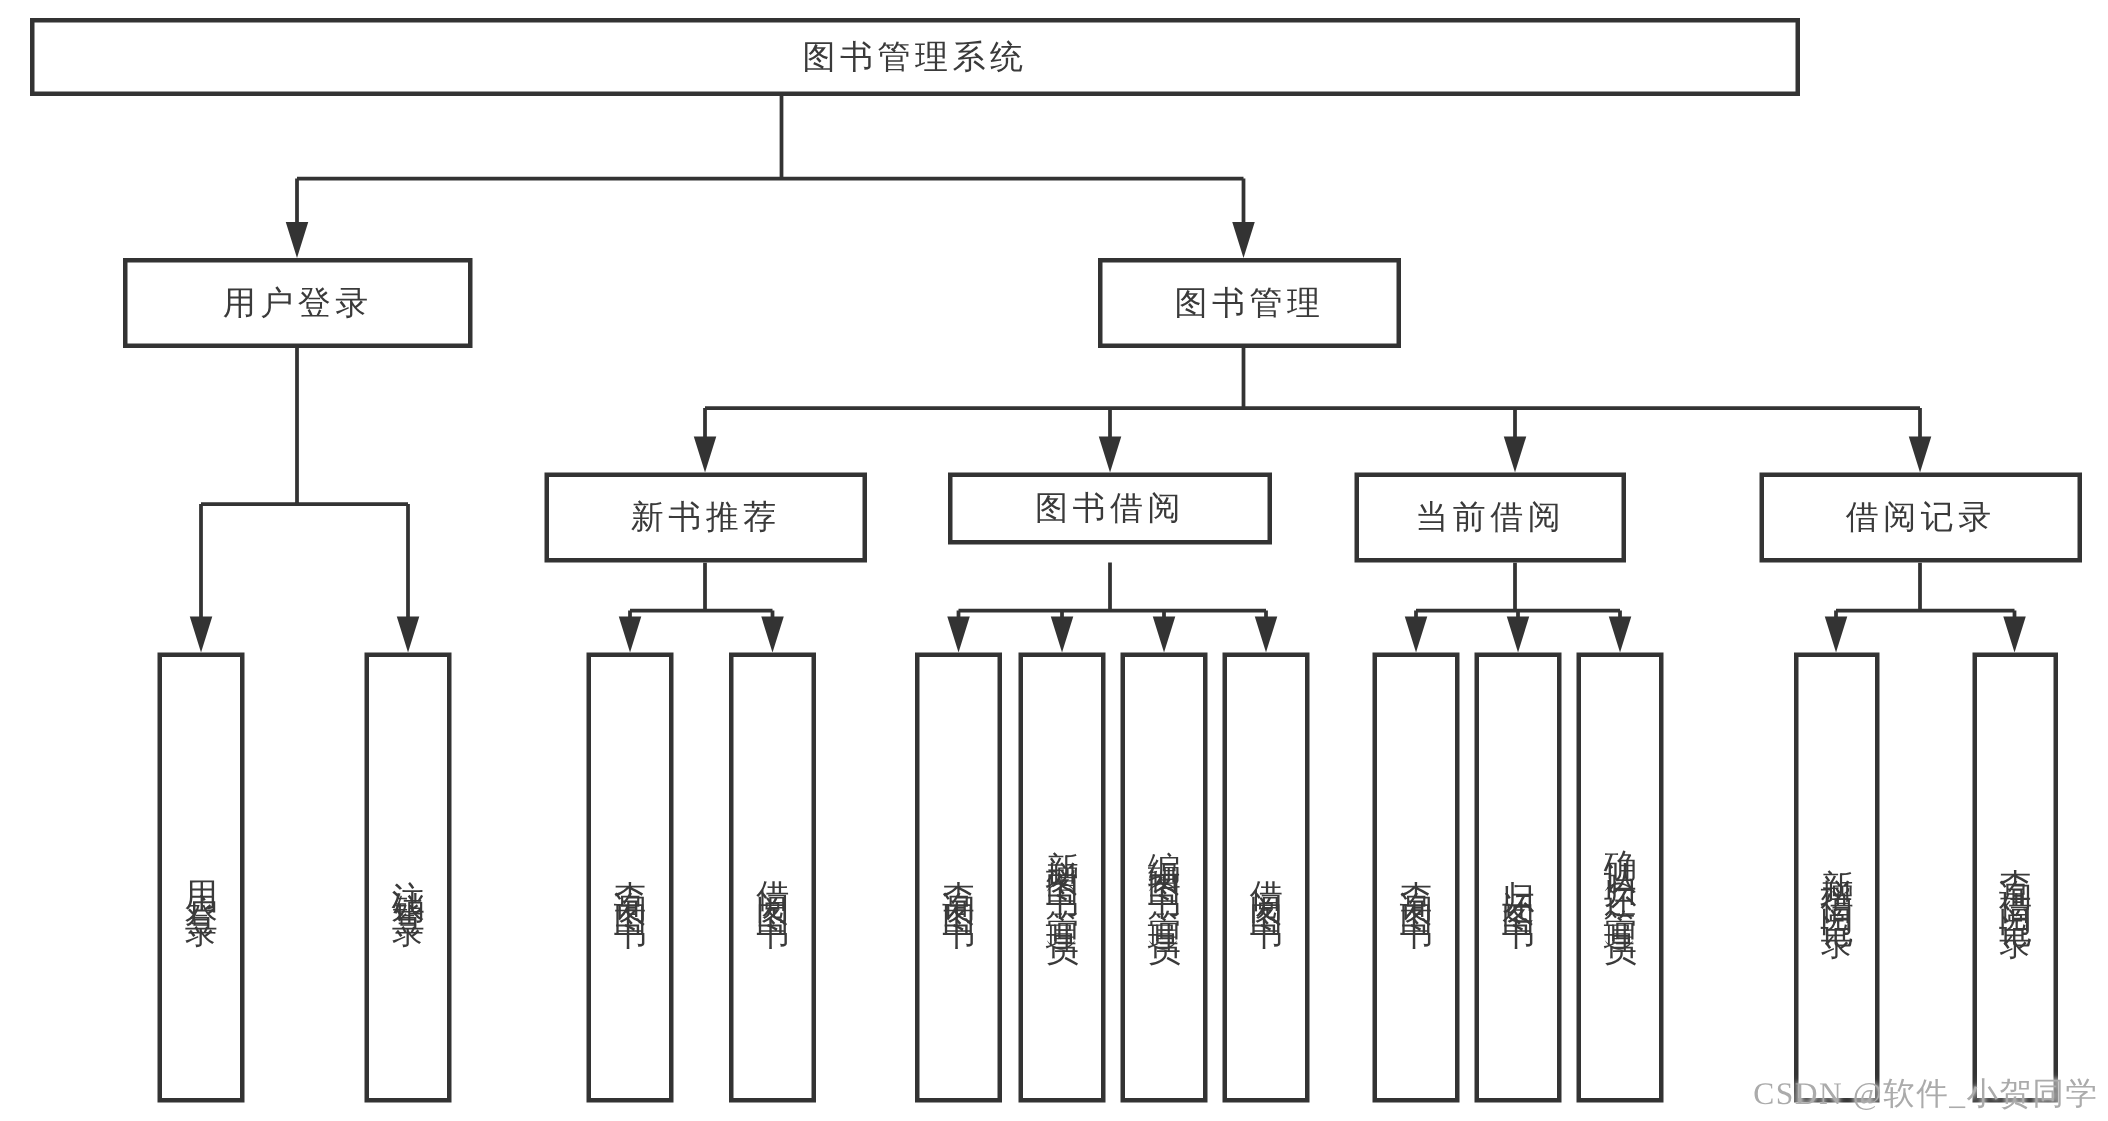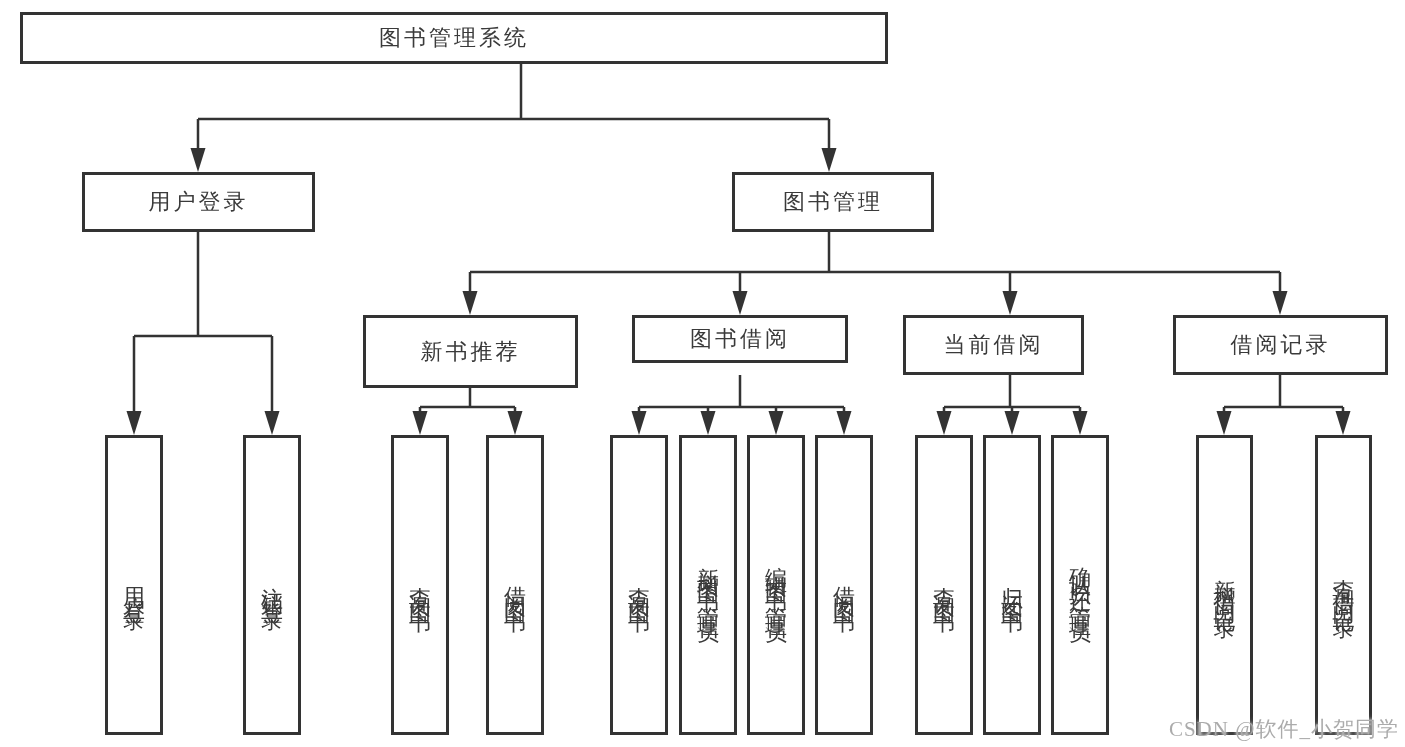--- a/index.html
+++ b/index.html
@@ -68,26 +68,26 @@
     <path d="M1010 375 V407 M944 407 H1080 M944 407 V415 M1012 407 V415 M1080 407 V415"></path>
     <polygon points="936.5,411 951.5,411 944,435"></polygon>
     <polygon points="1004.5,411 1019.5,411 1012,435"></polygon>
     <polygon points="1072.5,411 1087.5,411 1080,435"></polygon>
 
     <path d="M1280 375 V407 M1224 407 H1343 M1224 407 V415 M1343 407 V415"></path>
     <polygon points="1216.5,411 1231.5,411 1224,435"></polygon>
     <polygon points="1335.5,411 1350.5,411 1343,435"></polygon>
   </svg>
 
-  <div class="box" style="left:20px;top:12px;width:868px;height:52px">图书管理系统</div>
+  <div class="box" style="left:20px;top:12px;width:1180px;height:52px">图书管理系统</div>
 
   <div class="box" style="left:82px;top:172px;width:233px;height:60px">用户登录</div>
   <div class="box" style="left:732px;top:172px;width:202px;height:60px">图书管理</div>
 
-  <div class="box" style="left:363px;top:315px;width:215px;height:73px">新书推荐</div>
+  <div class="box" style="left:363px;top:315px;width:215px;height:60px">新书推荐</div>
   <div class="box" style="left:632px;top:315px;width:216px;height:48px">图书借阅</div>
   <div class="box" style="left:903px;top:315px;width:181px;height:60px">当前借阅</div>
   <div class="box" style="left:1173px;top:315px;width:215px;height:60px">借阅记录</div>
 
   <div class="vbox" style="left:105px;top:435px;width:58px;height:300px">
     <span class="vtext">用户登录</span>
   </div>
   <div class="vbox" style="left:243px;top:435px;width:58px;height:300px">
     <span class="vtext">注销登录</span>
   </div>

